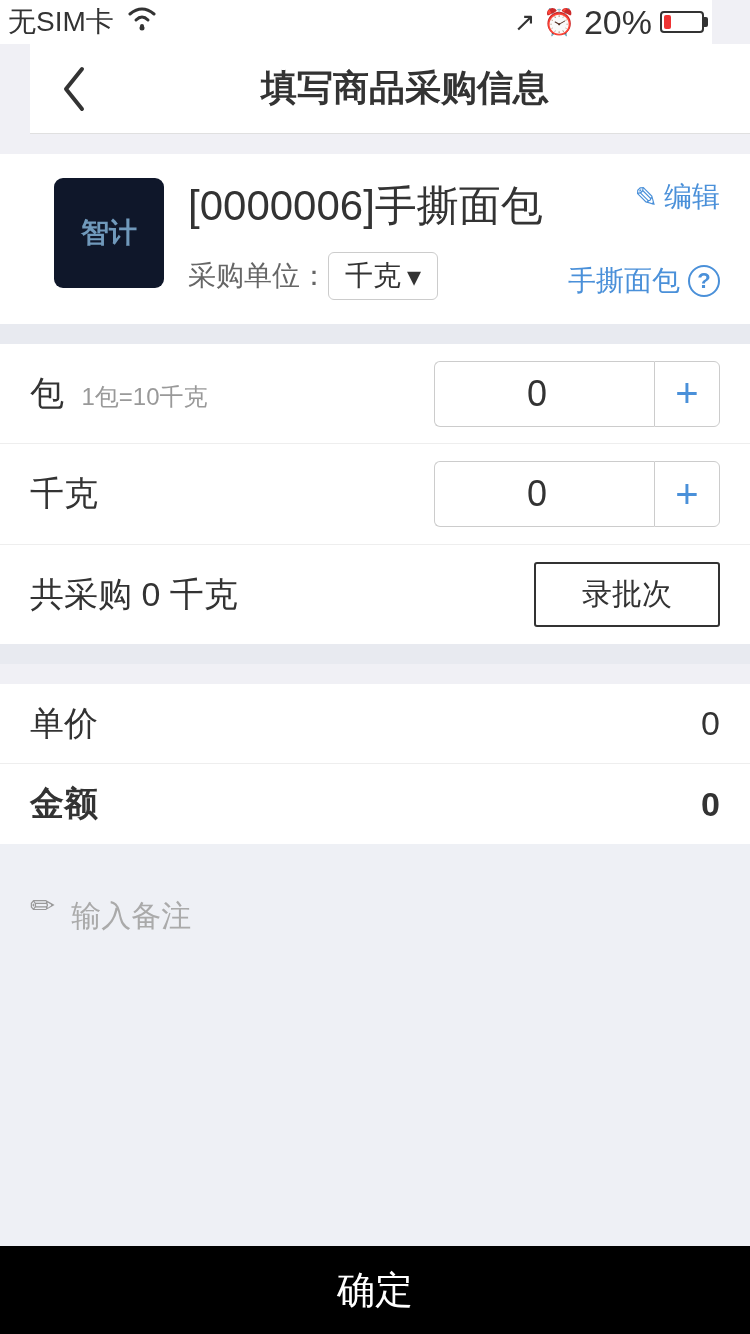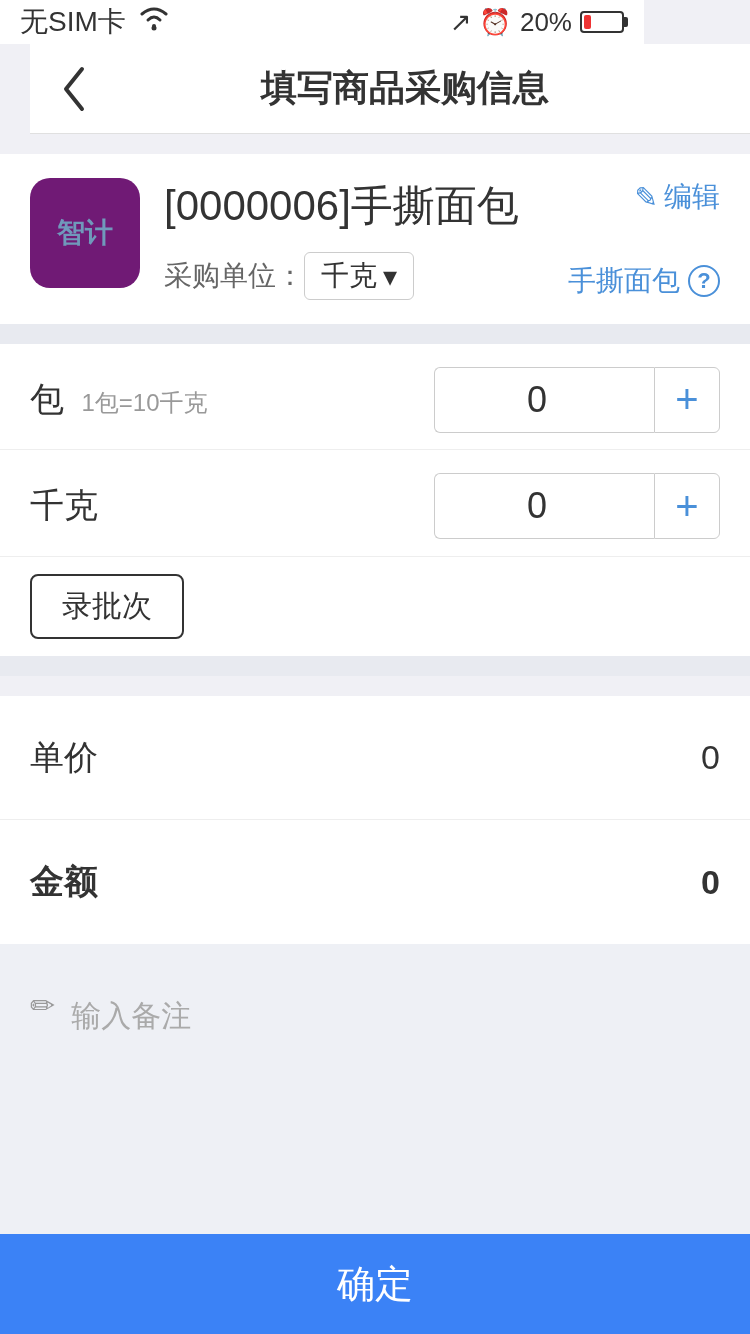--- a/index.html
+++ b/index.html
@@ -8,27 +8,27 @@
       width: 750px;
       min-height: 1334px;
       font-family: -apple-system, "PingFang SC", "Helvetica Neue", Arial, sans-serif;
       background: #f0f0f5;
       font-size: 32px;
       color: #333;
     }
 
     
     .status-bar {
-      width: 644px;
+      width: 712px;
       height: 44px;
       background: #fff;
       display: flex;
       align-items: center;
       justify-content: space-between;
-      padding: 0 20px;
+      padding: 0 8px;
       font-size: 28px;
       color: #333;
     }
     .status-left { display: flex; align-items: center; gap: 10px; }
     .status-right { display: flex; align-items: center; gap: 8px; font-size: 26px; }
     .battery-bar {
       display: inline-flex; align-items: center; gap: 2px;
     }
     .battery-body {
       width: 44px; height: 22px; border: 2px solid #333; border-radius: 4px; position: relative;
@@ -69,25 +69,25 @@
       background: #fff;
       margin-top: 20px;
       padding: 24px 30px;
       display: flex;
       align-items: flex-start;
       gap: 24px;
       position: relative;
     }
     .product-thumb {
       width: 110px; height: 110px;
-      background: #701a75;
-      border-radius: 20px;
+      background: #0f172a;
+      border-radius: 9px;
       display: flex; align-items: center; justify-content: center;
       flex-shrink: 0;
-      color: #7099bb; font-size: 28px; font-weight: bold;
+      color: #7099bb; font-size: 28px; font-weight: bold; margin-left: 24px;
     }
     .product-info { flex: 1; }
     .product-name { font-size: 42px; color: #333; font-weight: 500; margin-bottom: 18px; }
     .product-unit-row { display: flex; align-items: center; font-size: 28px; color: #666; }
     .unit-select {
       border: 1px solid #ccc; border-radius: 6px; padding: 4px 16px;
       display: flex; align-items: center; gap: 6px; color: #333; font-size: 28px;
       background: #fff; cursor: pointer;
     }
     .edit-btn {
@@ -106,21 +106,21 @@
 
     
     .divider-section {
       height: 20px; background: #e8eaf0; width: 100%;
     }
 
     
     .input-section { background: #fff; }
     .input-row {
       display: flex; align-items: center; padding: 0 30px;
-      height: 100px; border-bottom: 1px solid #eee; margin-top: 6px;
+      height: 100px; border-bottom: 1px solid #eee;
     }
     .input-label { font-size: 34px; color: #333; flex: 1; }
     .input-sublabel { font-size: 24px; color: #999; margin-left: 8px; }
     .input-field-wrap {
       display: flex; align-items: center; gap: 0;
     }
     .qty-input {
       width: 220px; height: 66px;
       border: 1px solid #ccc; border-right: none;
       text-align: center; font-size: 36px; color: #333;
@@ -135,30 +135,30 @@
       font-size: 40px; color: #4a90d9; cursor: pointer;
     }
 
     
     .summary-row {
       display: flex; align-items: center; justify-content: space-between;
       padding: 0 30px; height: 100px; background: #fff;
     }
     .summary-text { font-size: 34px; color: #333; }
     .record-btn {
-      border: 2px solid #333; border-radius: 8px;
-      padding: 10px 30px; font-size: 30px; color: #333; cursor: pointer;
+      border: 2px solid #333; border-radius: 3px;
+      padding: 10px 46px; font-size: 30px; color: #333; cursor: pointer;
       background: #fff;
     }
 
     
     .price-section { background: #fff; margin-top: 20px; }
     .price-row {
       display: flex; align-items: center; justify-content: space-between;
-      padding: 0 30px; height: 124px; border-bottom: 1px solid #eee;
+      padding: 0 30px; height: 80px; border-bottom: 1px solid #eee;
     }
     .price-label { font-size: 34px; color: #333; }
     .price-value { font-size: 34px; color: #333; }
 
     
     .remark-section {
       background: #eef0f5; margin-top: 0; padding: 30px;
       min-height: 220px;
     }
     .remark-inner {
@@ -166,22 +166,22 @@
     }
     .pencil-icon { font-size: 30px; color: #999; }
     .remark-placeholder { font-size: 30px; color: #aaa; margin-top: 22px; }
 
     
     .bottom-space { flex: 1; background: #eef0f5; min-height: 200px; }
 
     
     .confirm-btn {
       position: fixed; bottom: 0; left: 0; width: 750px;
-      height: 100px;
-      background: #3b82f6;
+      height: 88px;
+      background: #000000;
       display: flex; align-items: center; justify-content: center;
       font-size: 38px; color: #fff; cursor: pointer;
       font-weight: 500;
     }
 
     .page-wrapper {
       display: flex; flex-direction: column; min-height: 1334px;
       padding-bottom: 100px;
     }
   </style>
@@ -198,21 +198,21 @@
           <path d="M18 20 Q18 20 18 20" stroke="#333" stroke-width="4" fill="none" stroke-linecap="round"></path>
           <path d="M12 14 Q18 8 24 14" stroke="#333" stroke-width="3" fill="none" stroke-linecap="round"></path>
           <path d="M6 8 Q18 -2 30 8" stroke="#333" stroke-width="3" fill="none" stroke-linecap="round"></path>
           <circle cx="18" cy="22" r="2.5" fill="#333"></circle>
         </svg>
       </span>
     </div>
     <div class="status-right">
       <span style="font-size:26px;">↗</span>
       <span style="font-size:26px;">⏰</span>
-      <span style="font-size:26px;">20%</span>
+      <span style="font-size:34px;">20%</span>
       <div class="battery-bar">
         <div class="battery-body">
           <div class="battery-fill"></div>
         </div>
       </div>
     </div>
   </div>
 
   <div class="nav-bar">
     <div class="nav-back">
@@ -265,20 +265,21 @@
     <div class="input-row" style="border-bottom:none;">
       <div class="input-label">千克</div>
       <div class="input-field-wrap">
         <input class="qty-input" type="number" value="0" style="">
         <div class="plus-btn">+</div>
       </div>
     </div>
   </div>
 
   <div class="summary-row" style="border-top:1px solid #eee;">
+    <span class="summary-text">共采购 0 千克</span>
     <div class="record-btn">录批次</div>
   </div>
 
   <div class="divider-section"></div>
 
   <div class="price-section">
     <div class="price-row">
       <span class="price-label">单价</span>
       <span class="price-value">0</span>
     </div>

